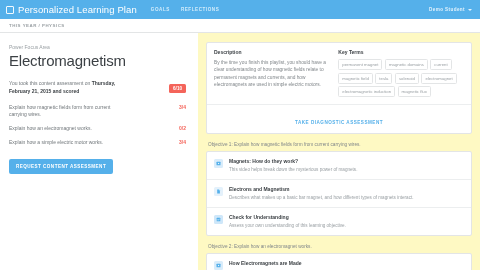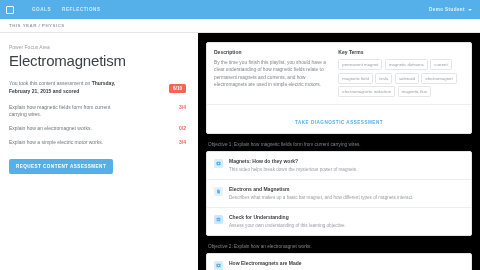--- a/index.html
+++ b/index.html
@@ -75,21 +75,21 @@
     color: #9aa0a4;
     font-size: 4.4px;
     letter-spacing: .5px;
     font-weight: bold;
   }
 
   
   .page {
     display: flex;
     height: 237px;
-    background: #000000;
+    background: #fef9c3;
   }
 
   
   .left-col {
     width: 198px;
     background: #ffffff;
     padding: 11px 12px 0 9px;
     flex: none;
   }
   .eyebrow {
@@ -246,20 +246,21 @@
     font-size: 4.6px;
     color: #9aa0a4;
     line-height: 6.5px;
   }
 </style>
 </head>
 <body>
 
 <div class="navbar">
   <div class="brand-mark"></div>
+  <div class="brand-text">Personalized Learning Plan</div>
   <div class="nav-links">
     <div class="nav-link">GOALS</div>
     <div class="nav-link">REFLECTIONS</div>
   </div>
   <div class="nav-right">
     <div class="nav-user">Demo Student</div>
     <div class="caret-down"></div>
   </div>
 </div>
 

